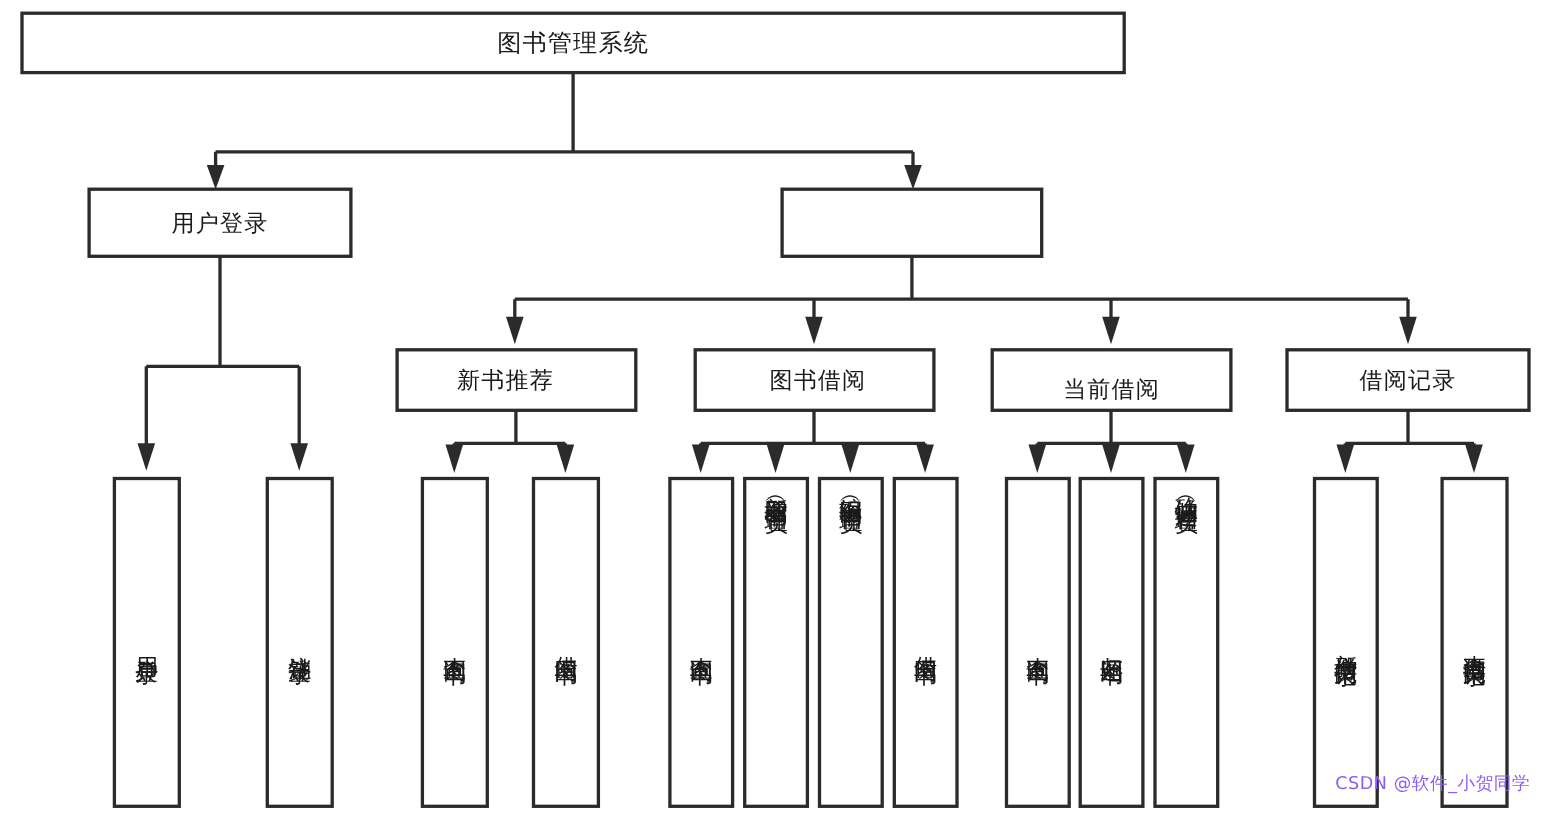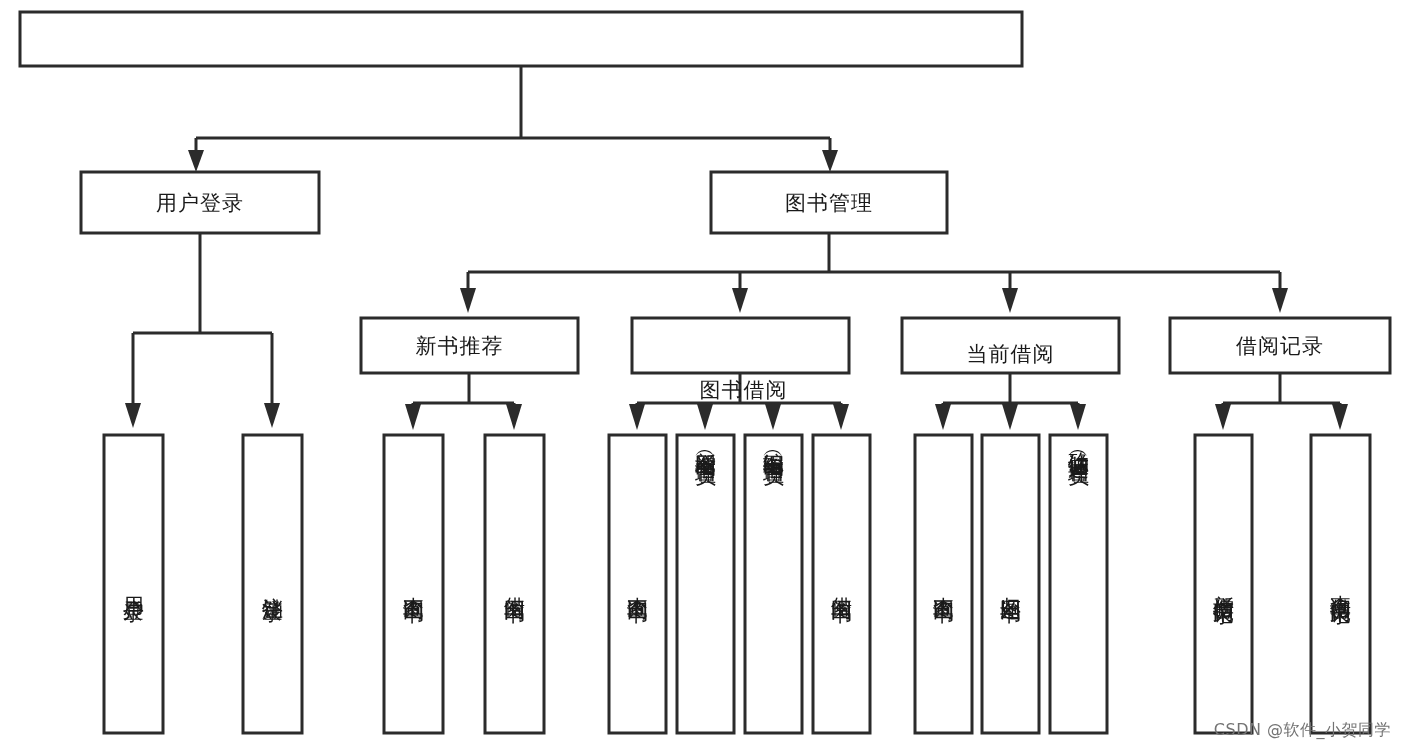--- a/index.html
+++ b/index.html
@@ -79,24 +79,24 @@
     color: #1a1a1a;
     letter-spacing: 1px;
     white-space: nowrap;
   }
   .htext-root {
     font-size: 22px;
   }
   #watermark {
     position: absolute;
     right: 14px;
-    bottom: 6px;
+    bottom: 24px;
     font-family: "DejaVu Sans", "Liberation Sans", sans-serif;
     font-size: 16px;
-    color: #737373;
+    color: #8b5cf6;
     white-space: nowrap;
     letter-spacing: 0.5px;
   }
 </style>
 </head>
 <body>
 
 <div id="diagram-root">
 
   <svg id="flow" viewBox="0 0 1405 747">
@@ -188,34 +188,34 @@
 
       <rect class="node-rect" x="915" y="435" width="57" height="298"></rect>
       <rect class="node-rect" x="982" y="435" width="57" height="298"></rect>
       <rect class="node-rect" x="1050" y="435" width="57" height="298"></rect>
 
       <rect class="node-rect" x="1195" y="435" width="57" height="298"></rect>
       <rect class="node-rect" x="1311" y="435" width="59" height="298"></rect>
     </g>
   </svg>
 
+  <div class="htext-wrap" style="left:20px; top:12px; width:1002px; height:54px;">
+    <span class="htext htext-root">图书管理系统</span>
+  </div>
 
   <div class="htext-wrap" style="left:81px; top:172px; width:238px; height:61px;">
     <span class="htext">用户登录</span>
   </div>
 
-  <div class="htext-wrap" style="left:711px; top:172px; width:236px; height:61px;">
-    <span class="htext">图书管理</span>
-  </div>
 
   <div class="htext-wrap" style="left:361px; top:318px; width:197px; height:55px;">
     <span class="htext">新书推荐</span>
   </div>
 
-  <div class="htext-wrap" style="left:632px; top:318px; width:223px; height:55px;margin-top:44px;">
+  <div class="htext-wrap" style="left:632px; top:318px; width:223px; height:55px;">
     <span class="htext">图书借阅</span>
   </div>
 
   <div class="htext-wrap" style="left:902px; top:318px; width:217px; height:72px;">
     <span class="htext">当前借阅</span>
   </div>
 
   <div class="htext-wrap" style="left:1170px; top:318px; width:220px; height:55px;justify-content:center;">
     <span class="htext">借阅记录</span>
   </div>

